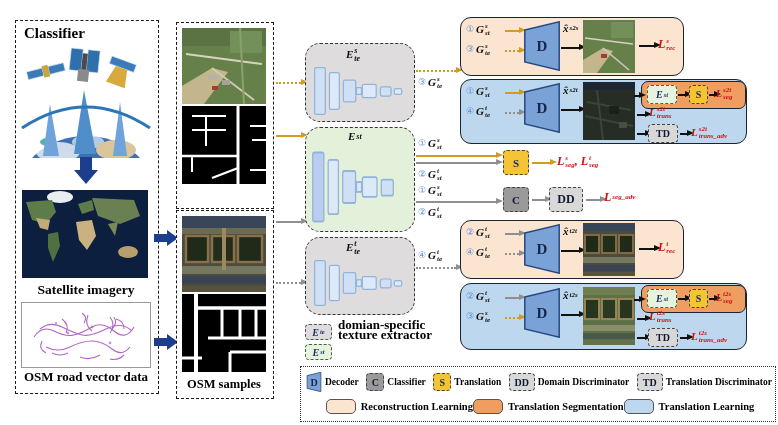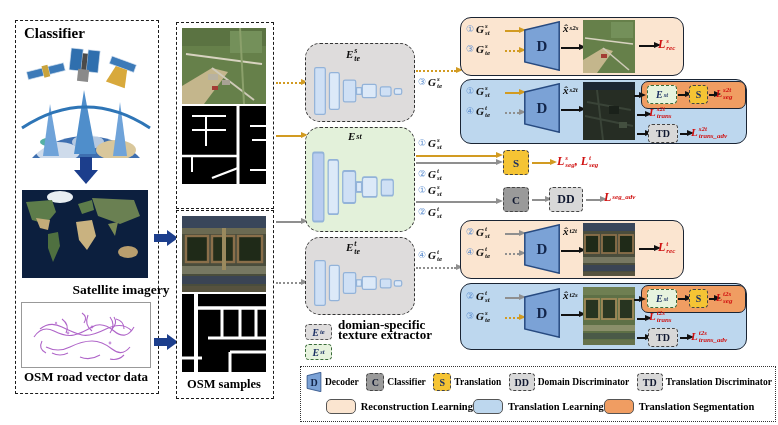--- a/index.html
+++ b/index.html
@@ -107,21 +107,21 @@
     <ellipse cx="38" cy="7" rx="13" ry="6" fill="#e8eef2"></ellipse>
     <path d="M4,12 L30,10 L34,22 L24,34 L10,30 Z" fill="#5d7c4a"></path>
     <path d="M14,28 L28,30 L26,40 L18,38 Z" fill="#c2ab79"></path>
     <path d="M26,44 L36,42 L38,56 L31,72 L26,58 Z" fill="#4f7040"></path>
     <path d="M54,32 L70,30 L74,46 L65,60 L57,50 Z" fill="#c9b280"></path>
     <path d="M56,14 L70,10 L72,20 L60,24 Z" fill="#5d7c4a"></path>
     <path d="M70,8 L112,10 L118,26 L98,34 L76,26 Z" fill="#6a8052"></path>
     <path d="M86,34 L96,32 L93,46 Z" fill="#7a8a55"></path>
     <ellipse cx="106" cy="62" rx="10" ry="6" fill="#b99e6e"></ellipse>
   </svg>
-  <div class="abs blabel" style="left:15px;top:282px;width:142px;text-align:center;font-size:13.5px;padding-left:35px;">Satellite imagery</div>
+  <div class="abs blabel" style="left:15px;top:282px;width:142px;text-align:center;font-size:13.5px;">Satellite imagery</div>
 
   <svg class="abs" style="left:21px;top:302px;border:1px solid #999;" width="128" height="64" viewBox="0 0 128 64">
     <rect width="128" height="64" fill="#ffffff"></rect>
     <g stroke="#b066c9" fill="none" stroke-width="1.1">
       <path d="M12,34 q8,-12 20,-6 t20,4 t18,-8 t22,4 t20,-4"></path>
       <path d="M18,26 q10,-8 22,-2 t20,8 t24,-6 t26,2"></path>
       <path d="M24,44 q12,6 24,0 t22,-6 t20,8 t18,-2"></path>
       <path d="M40,16 q8,6 4,14 m22,-18 q-4,10 4,16 m18,-14 q6,8 0,16"></path>
       <path d="M30,50 q8,4 16,0 m12,4 q10,4 20,-2 m10,4 q8,2 14,-4"></path>
       <path d="M60,10 q6,4 2,10 m30,-6 q4,6 -2,12"></path>
@@ -671,22 +671,22 @@
         </span>
       <span>Translation Discriminator</span>
     </span>
   </div>
   <div class="lrow" style="left:314px;top:396px;width:452px;height:20px;justify-content:center;">
     <span class="itm" style="font-size:10.5px;">
       <span class="swatch" style="background:#fbe5d0;margin-right:5px;"></span>
       <span>Reconstruction Learning</span>
     </span>
     <span class="itm" style="font-size:10.5px;">
+      <span class="swatch" style="background:#f09d62;margin-right:5px;"></span>
+      <span>Translation Segmentation</span>
+    </span>
+    <span class="itm" style="font-size:10.5px;">
       <span class="swatch" style="background:#bdd7ee;margin-right:5px;"></span>
       <span>Translation Learning</span>
     </span>
-    <span class="itm" style="font-size:10.5px;">
-      <span class="swatch" style="background:#f09d62;margin-right:5px;"></span>
-      <span>Translation Segmentation</span>
-    </span>
   </div>
 
 </div>
 
 </body></html>

